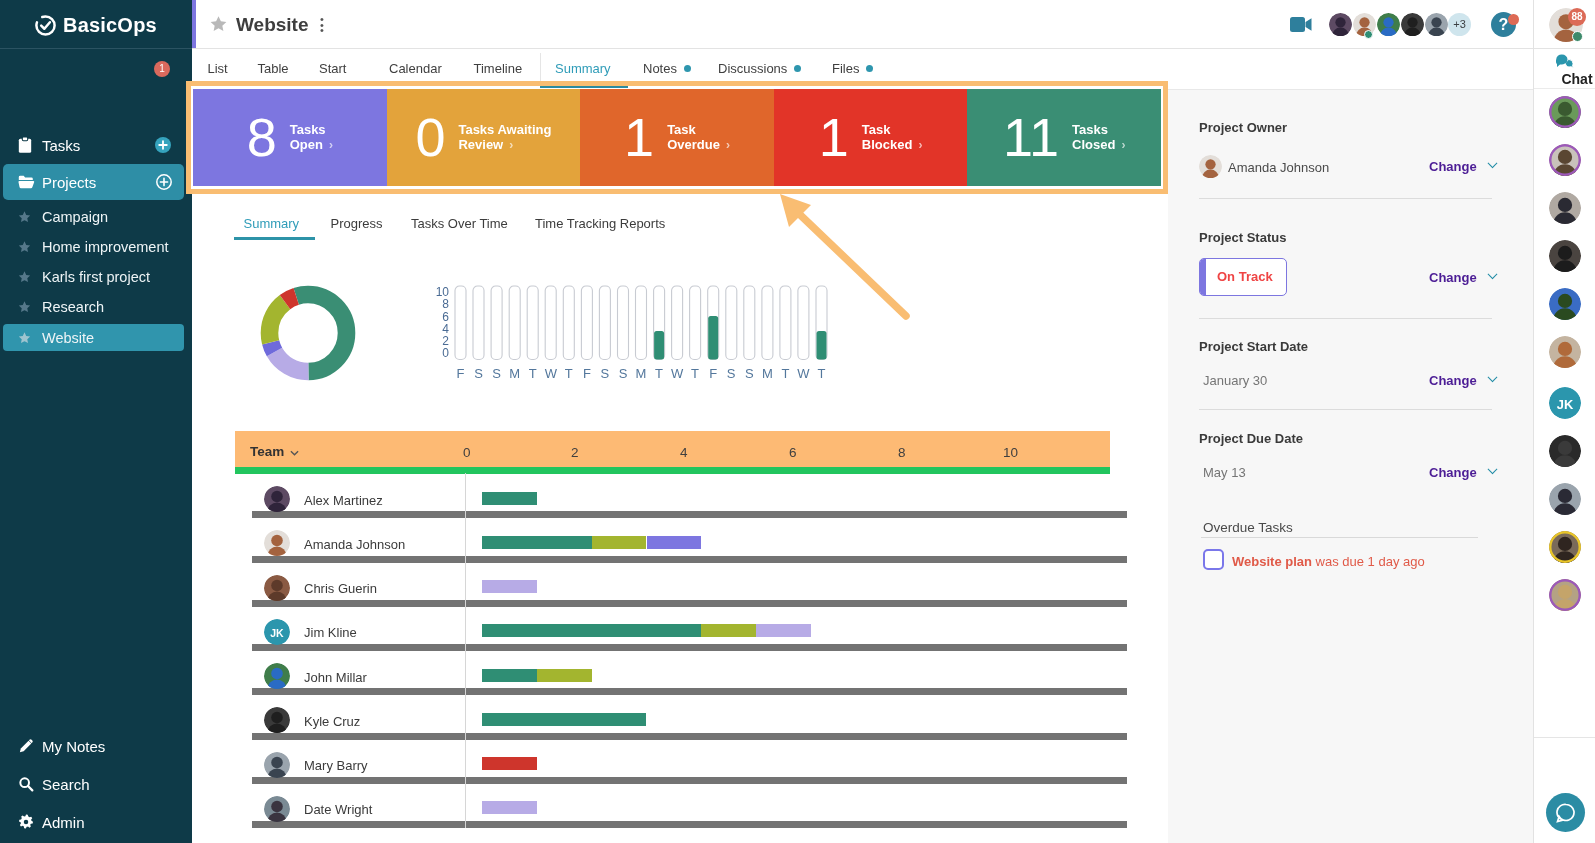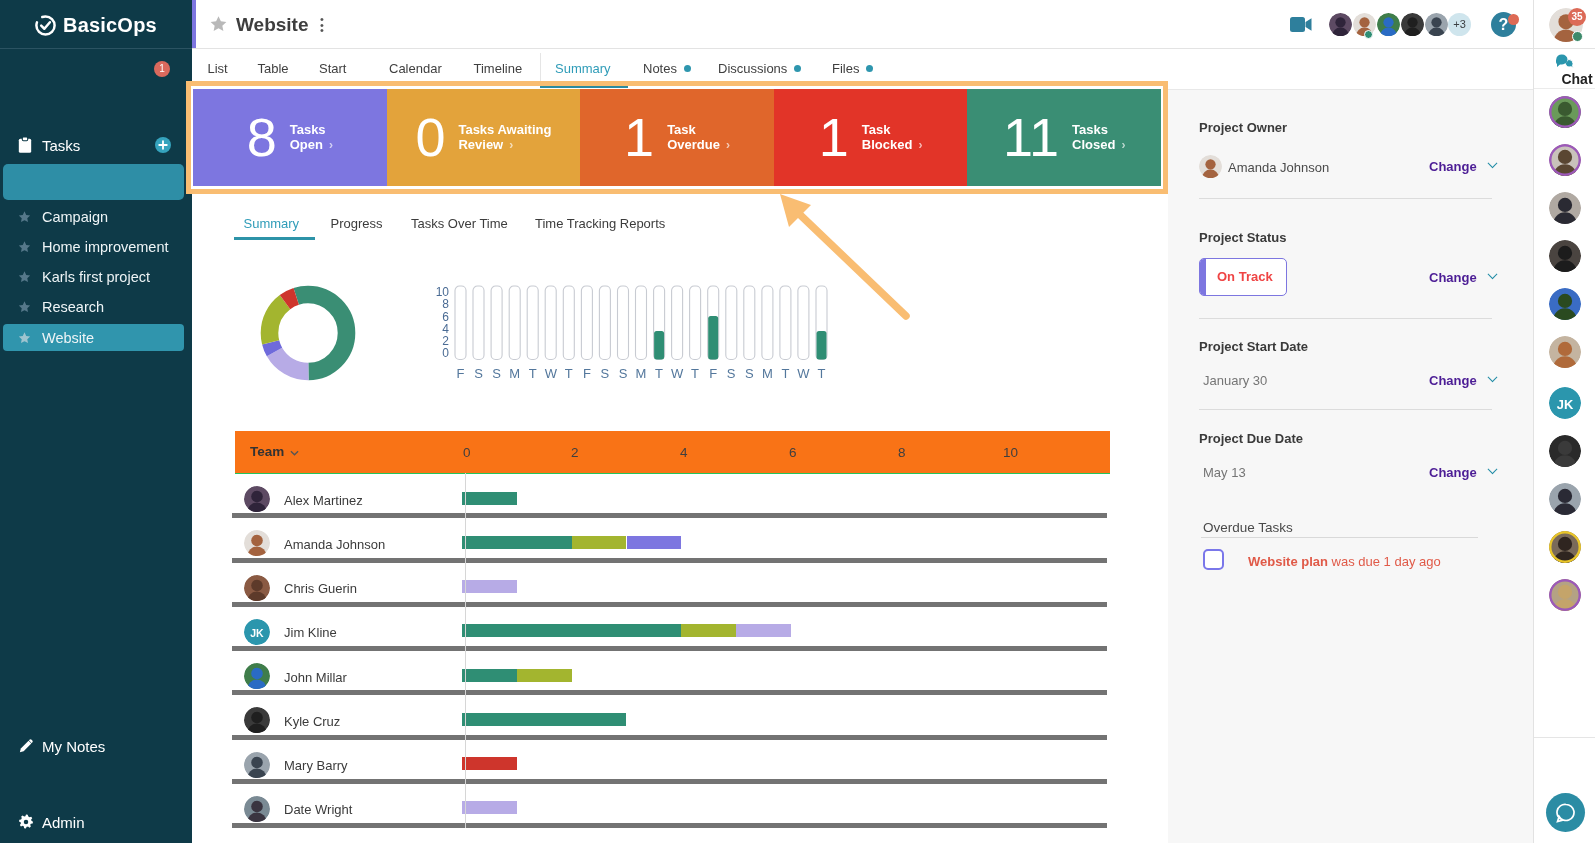--- a/index.html
+++ b/index.html
@@ -54,22 +54,22 @@
 .change { position:absolute; left:261px; font-size:13px; font-weight:bold; color:#4c1d95; }
 .chev2 { display:inline-block; width:7px; height:7px; border-right:1.8px solid #1f8ba5; border-bottom:1.8px solid #1f8ba5; transform:rotate(45deg) translate(-3px,-3px); margin-left:9px; }
 .gray { color:#757575; font-size:13px; position:absolute; }
 
 
 #chatcol { left:1533px; top:0; width:62px; height:843px; background:#fff; border-left:1px solid #e2e2e2; }
 .cav { position:absolute; left:15px; width:32px; height:32px; border-radius:50%; overflow:hidden; }
 svg.rnd { border-radius:50%; overflow:hidden; }
 
 
-#teamhdr { left:235px; top:431px; width:875px; height:43px; background:#f97316; border-bottom:1px solid #22c55e;}
-.trow { position:absolute; left:232px; width:875px; height:44.25px; border-bottom:5px solid #737373; background:#fff;}
+#teamhdr { left:235px; top:431px; width:875px; height:43px; background:#fdba74; border-bottom:7px solid #22c55e;}
+.trow { position:absolute; left:252px; width:875px; height:44.25px; border-bottom:7px solid #737373; background:#fff;}
 .tname { position:absolute; left:52px; top:25.5px; transform:translateY(-50%); font-size:13px; color:#3b3b3b; }
 .tav { position:absolute; left:12px; top:12px; width:26px; height:26px; border-radius:50%; overflow:hidden;}
 .bar { position:absolute; top:17.5px; height:13px; }
 #axisline { left:465px; top:473px; width:1px; height:355px; background:#d6d6d6; }
 </style>
 </head>
 <body>
 <div id="stage">
 
   <span class="stab" style="left:243.5px;color:#2f9cb8">Summary</span>
@@ -258,21 +258,21 @@
     <div class="change" style="top:283px">Change <span class="chev2"></span></div>
     <div class="pdiv" style="top:319px"></div>
 
     <div class="ptitle" style="top:341px">Project Due Date</div>
     <span class="gray" style="left:35px;top:375px">May 13</span>
     <div class="change" style="top:375px">Change <span class="chev2"></span></div>
 
     <span class="abs" style="left:35px;top:430px;font-size:13.5px;color:#4a4a4a">Overdue Tasks</span>
     <div class="abs" style="left:33px;top:447px;width:277px;height:1px;background:#d9d9d9"></div>
     <div class="abs" style="left:35px;top:459px;width:21px;height:21px;border:2px solid #7a77ea;border-radius:5px;background:#fff"></div>
-    <span class="abs" style="left:80px;top:464px;font-size:13px;color:#e05a48"><b>Website plan</b> was due 1 day ago</span>
+    <span class="abs" style="left:64px;top:464px;font-size:13px;color:#e05a48"><b>Website plan</b> was due 1 day ago</span>
   </div>
 
   <div id="sidebar" class="abs">
     <div id="logo" class="abs"></div>
     <svg class="abs" style="left:34px;top:14px" width="23" height="23" viewBox="0 0 24 24">
       <circle cx="12" cy="12" r="9.5" fill="none" stroke="#fff" stroke-width="2.6" stroke-dasharray="38 8" stroke-dashoffset="51" stroke-linecap="round"></circle>
       <path d="M7.5 12.2 L10.8 15.4 L16.6 8.6" fill="none" stroke="#fff" stroke-width="2.6" stroke-linecap="round" stroke-linejoin="round"></path>
     </svg>
     <div id="logoTxt" class="abs">BasicOps</div>
 
@@ -285,20 +285,31 @@
           <rect x="5.5" y="0.5" width="7" height="5" rx="1.5" fill="#fff" stroke="#0e3a48" stroke-width="1.4"></rect>
         </svg>
       <span class="lb">Tasks</span>
       <svg class="abs" style="left:155px;top:7px" width="16" height="16" viewBox="0 0 16 16">
           <circle cx="8" cy="8" r="8" fill="#35a3bd"></circle>
           <path d="M8 4.2 V11.8 M4.2 8 H11.8" stroke="#fff" stroke-width="1.8" stroke-linecap="round"></path>
         </svg>
     </div>
 
     <div id="projRow" class="abs"></div>
+    <div class="srow" style="top:167px;height:30px">
+      <svg class="ic" width="17" height="14" viewBox="0 0 24 20">
+          <path d="M1 3 a2 2 0 0 1 2-2 h5 l2 2.5 h9 a2 2 0 0 1 2 2 v1.5 H1 Z" fill="#fff"></path>
+          <path d="M2.5 8.5 h19 a1.5 1.5 0 0 1 1.4 2 l-2.6 7 a2 2 0 0 1-1.9 1.3 H4 a2 2 0 0 1-1.9-1.4 L0.6 10.4 a1.5 1.5 0 0 1 1.5-1.9 Z" fill="#fff"></path>
+        </svg>
+      <span class="lb">Projects</span>
+      <svg class="abs" style="left:156px;top:7px" width="16" height="16" viewBox="0 0 16 16">
+          <circle cx="8" cy="8" r="7.2" fill="none" stroke="#fff" stroke-width="1.5"></circle>
+          <path d="M8 4.4 V11.6 M4.4 8 H11.6" stroke="#fff" stroke-width="1.6" stroke-linecap="round"></path>
+        </svg>
+    </div>
 
     <div class="srow sub" style="top:203px;height:28px">
       <svg class="ic" width="13" height="13" viewBox="0 0 24 24">
           <path d="M12 1.5 l3.2 6.8 7.3 0.9 -5.4 5 1.4 7.2 -6.5-3.6 -6.5 3.6 1.4-7.2 -5.4-5 7.3-0.9 Z" fill="#55788a"></path>
         </svg>
       <span class="lb">Campaign</span>
     </div>
     <div class="srow sub" style="top:233px;height:28px">
       <svg class="ic" width="13" height="13" viewBox="0 0 24 24">
           <path d="M12 1.5 l3.2 6.8 7.3 0.9 -5.4 5 1.4 7.2 -6.5-3.6 -6.5 3.6 1.4-7.2 -5.4-5 7.3-0.9 Z" fill="#55788a"></path>
@@ -324,20 +335,27 @@
         </svg>
       <span class="lb">Website</span>
     </div>
 
     <div class="srow" style="top:731px;height:30px">
       <svg class="ic" width="16" height="16" viewBox="0 0 24 24">
           <path d="M2.8 21.2 l1.4-5.6 L15.8 4 l4.2 4.2 L8.4 19.8 Z" fill="#fff"></path>
           <path d="M17.2 2.6 a2.3 2.3 0 0 1 3.2 0 l1 1 a2.3 2.3 0 0 1 0 3.2 l-0.9 0.9 -4.2-4.2 Z" fill="#fff"></path>
         </svg>
       <span class="lb">My Notes</span>
+    </div>
+    <div class="srow" style="top:769px;height:30px">
+      <svg class="ic" width="16" height="16" viewBox="0 0 24 24">
+          <circle cx="10" cy="10" r="6.5" fill="none" stroke="#fff" stroke-width="3"></circle>
+          <path d="M15 15 L21.5 21.5" stroke="#fff" stroke-width="3.4" stroke-linecap="round"></path>
+        </svg>
+      <span class="lb">Search</span>
     </div>
     <div class="srow" style="top:807px;height:30px">
       <svg class="ic" width="16" height="16" viewBox="0 0 24 24">
           <path d="M12 0.8 l2.6 0.4 0.8 2.6 a8.4 8.4 0 0 1 1.8 1 l2.6-0.8 1.6 2.2 -1.7 2.1 a8.4 8.4 0 0 1 0.4 2 l2.4 1.3 -0.5 2.6 -2.7 0.3 a8.4 8.4 0 0 1-1 1.8 l1 2.6 -2.1 1.6 -2.2-1.6 a8.4 8.4 0 0 1-2 0.4 l-1.2 2.5 -2.6-0.4 -0.4-2.7 a8.4 8.4 0 0 1-1.8-1 l-2.6 0.9 -1.6-2.1 1.6-2.2 a8.4 8.4 0 0 1-0.4-2 l-2.5-1.2 0.5-2.6 2.7-0.4 a8.4 8.4 0 0 1 1-1.8 l-0.9-2.6 2.1-1.6 2.2 1.6 a8.4 8.4 0 0 1 2-0.4 Z" fill="#fff"></path>
           <circle cx="12" cy="12" r="3.4" fill="#0e3a48"></circle>
         </svg>
       <span class="lb">Admin</span>
     </div>
   </div>
 
@@ -427,21 +445,21 @@
     <path d="M30 22 L143 130" stroke="#f9bd72" stroke-width="7.5" stroke-linecap="round" fill="none"></path>
     <path d="M17 8 L48 19 L26 41 Z" fill="#f9bd72"></path>
   </svg>
 
   <div id="chatcol" class="abs">
     <svg class="rnd abs" style="left:15px;top:8px" width="34" height="34" viewBox="0 0 26 26">
         <circle cx="13" cy="13" r="13" fill="#e3ded9"></circle>
         <circle cx="13" cy="10.5" r="5.8" fill="#a4633f"></circle>
         <path d="M3.5 26 a9.5 9.5 0 0 1 19 0 Z" fill="#a4633f"></path>
       </svg>
-    <div class="abs" style="left:34px;top:8px;width:18px;height:18px;border-radius:50%;background:#dc6a57;color:#fff;font-size:10px;font-weight:bold;text-align:center;line-height:18px;">35</div>
+    <div class="abs" style="left:34px;top:8px;width:18px;height:18px;border-radius:50%;background:#dc6a57;color:#fff;font-size:10px;font-weight:bold;text-align:center;line-height:18px;">88</div>
     <div class="abs" style="left:38px;top:31px;width:11px;height:11px;border-radius:50%;background:#3d8a6b;border:1px solid #fff"></div>
     <div class="abs" style="left:0;top:48px;width:62px;height:1px;background:#e3e3e3"></div>
       <svg class="abs" style="left:22px;top:54px" width="18" height="14" viewBox="0 0 18 14">
         <path d="M6 0.5 a5.5 5 0 0 1 5.5 5 a5.5 5 0 0 1-5.5 5 h-2 l-3 2.5 v-2.8 a5 5 0 0 1-0.8-4.7 A5.5 5 0 0 1 6 0.5 Z" fill="#2b96ad"></path>
         <path d="M13 5.5 a4 4 0 0 1 4 4 a4 4 0 0 1-0.5 1.9 l0.8 2.1 -2.5-0.8 a4 4 0 0 1-5.5-3.2" fill="#2b96ad" stroke="#fff" stroke-width="1"></path>
       </svg>
     <div class="abs" style="left:12px;top:71px;width:62px;text-align:center;font-size:14px;font-weight:bold;color:#222">Chat</div>
     <div class="abs" style="left:0;top:88px;width:62px;height:1px;background:#ebebeb"></div>
     <div id="chatavs">
         <svg class="cav" style="top:96px" width="32" height="32" viewBox="0 0 26 26">

